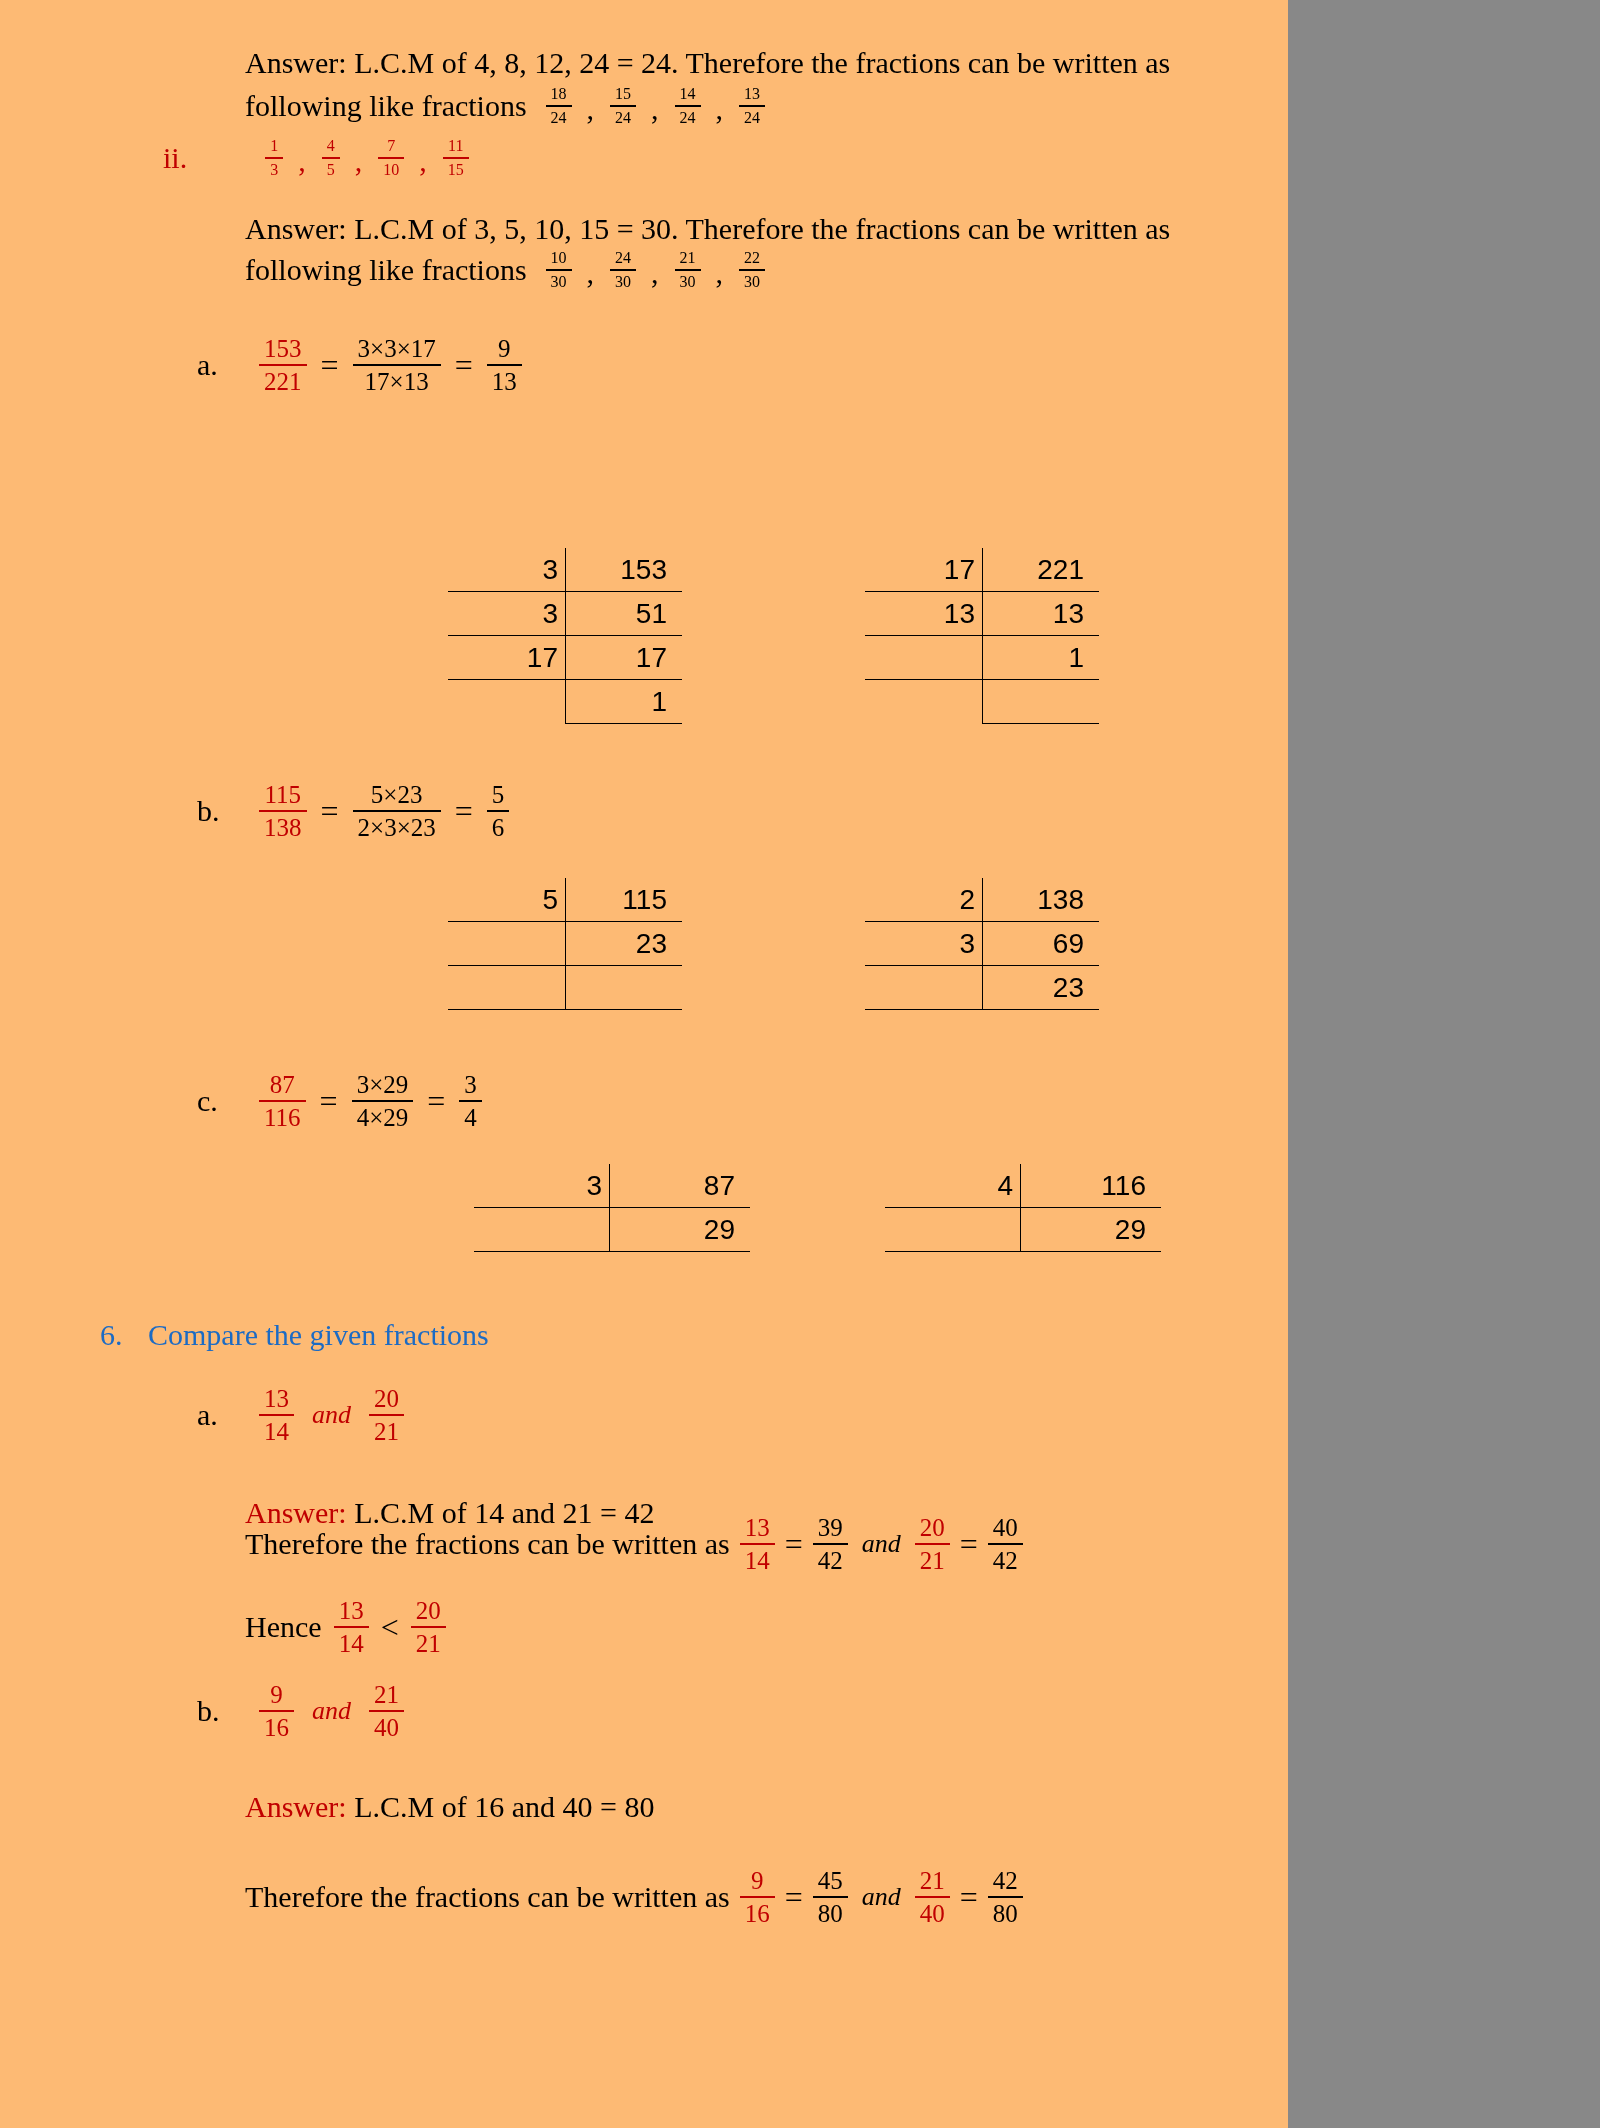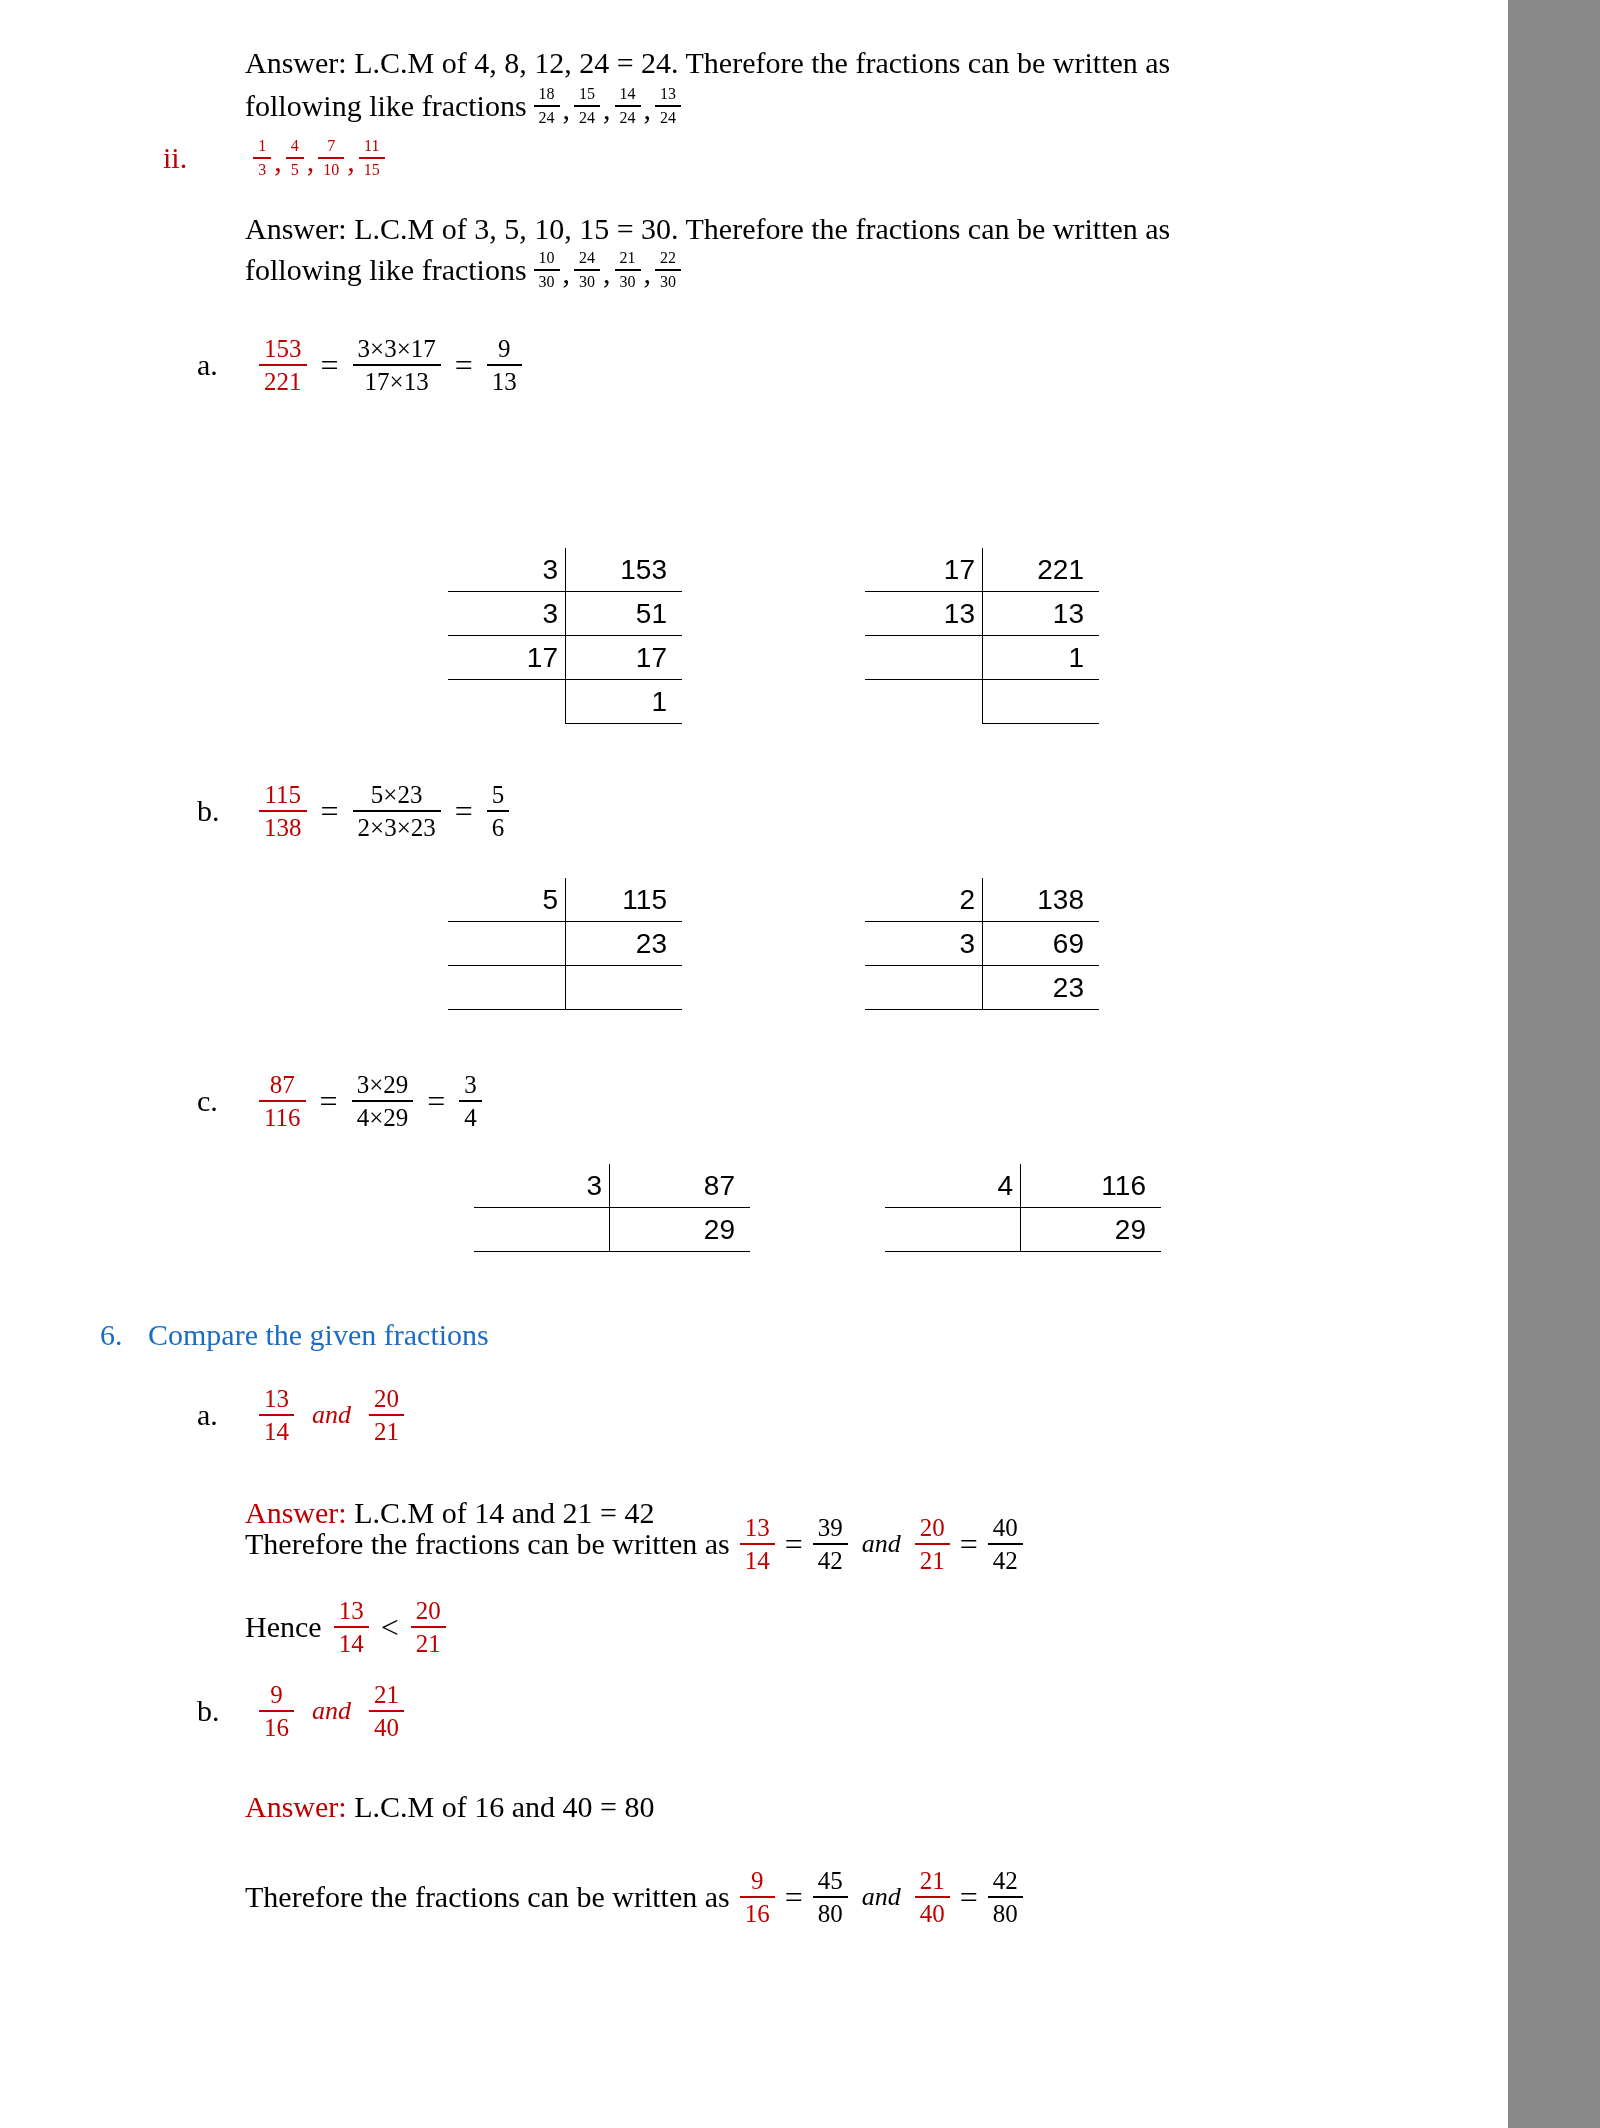--- a/index.html
+++ b/index.html
@@ -3,28 +3,28 @@
 <meta charset="utf-8">
 <style>
   :root{
     --red:#C00000;
     --blue:#1C6BC4;
     --ink:#000000;
   }
   html,body{margin:0;padding:0;background:#888;}
   .page{
     position:relative;
-    width:1508px;height:2128px;
-    background:#ffffff;
+    width:1288px;height:2128px;
+    background:#fdba74;
     font-family:"Liberation Serif","DejaVu Serif",serif;
     color:var(--ink);
     overflow:hidden;
   }
   .tline{position:absolute;font-size:30px;white-space:nowrap;}
-  .fline{position:absolute;display:flex;align-items:center;gap:3px;font-size:30px;white-space:nowrap;}
+  .fline{position:absolute;display:flex;align-items:center;gap:15px;font-size:30px;white-space:nowrap;}
   .eqline{position:absolute;display:flex;align-items:center;gap:14px;font-size:30px;white-space:nowrap;}
   .red{color:var(--red);}
   .blue{color:var(--blue);}
   .frac{display:inline-flex;flex-direction:column;align-items:center;line-height:1;font-size:16px;}
   .frac .fn{padding:0 5px 3px;}
   .frac .fbar{align-self:stretch;height:0;border-top:2px solid currentColor;}
   .frac .fd{padding:3px 5px 0;}
   .frac-lg{font-size:25px;}
   .comma{align-self:flex-end;line-height:1;padding:0 1px 2px 0;}
   .elabel{width:48px;flex:0 0 48px;color:var(--ink);}

